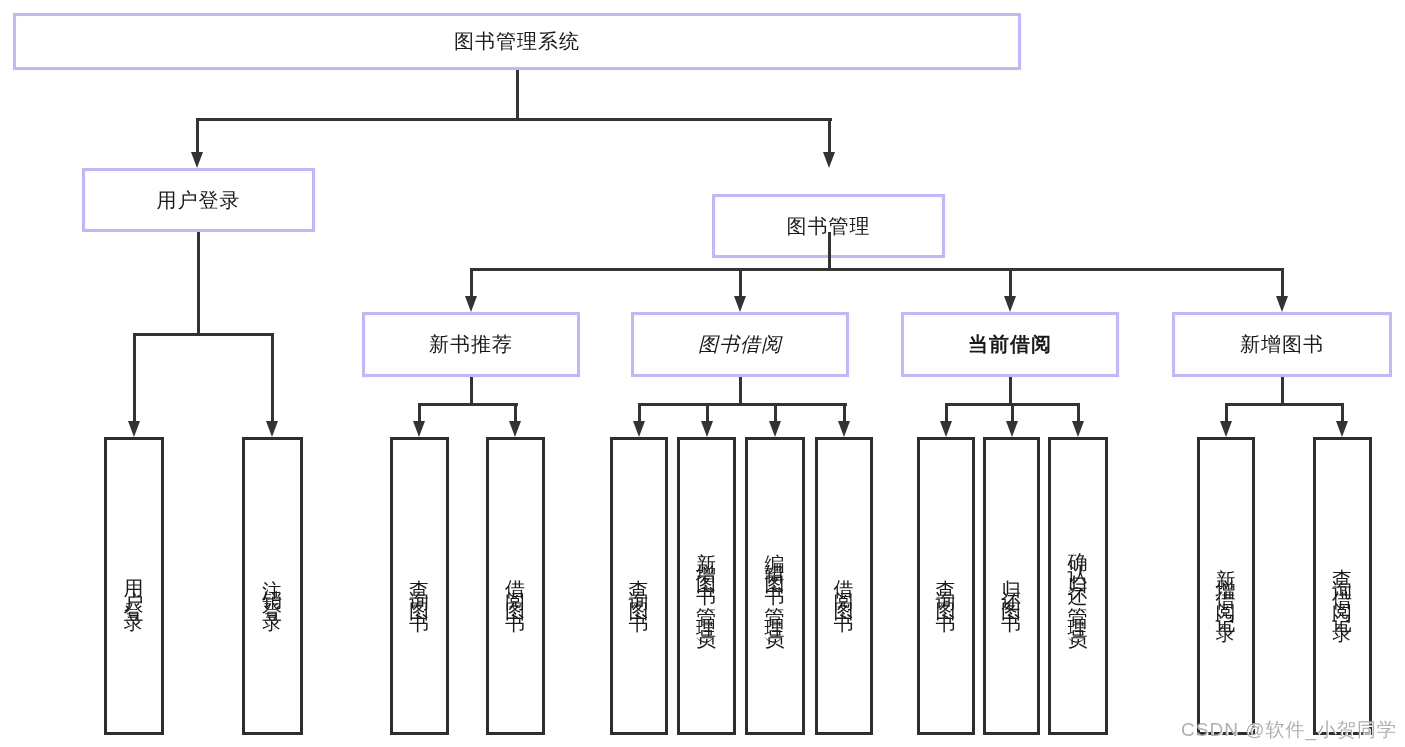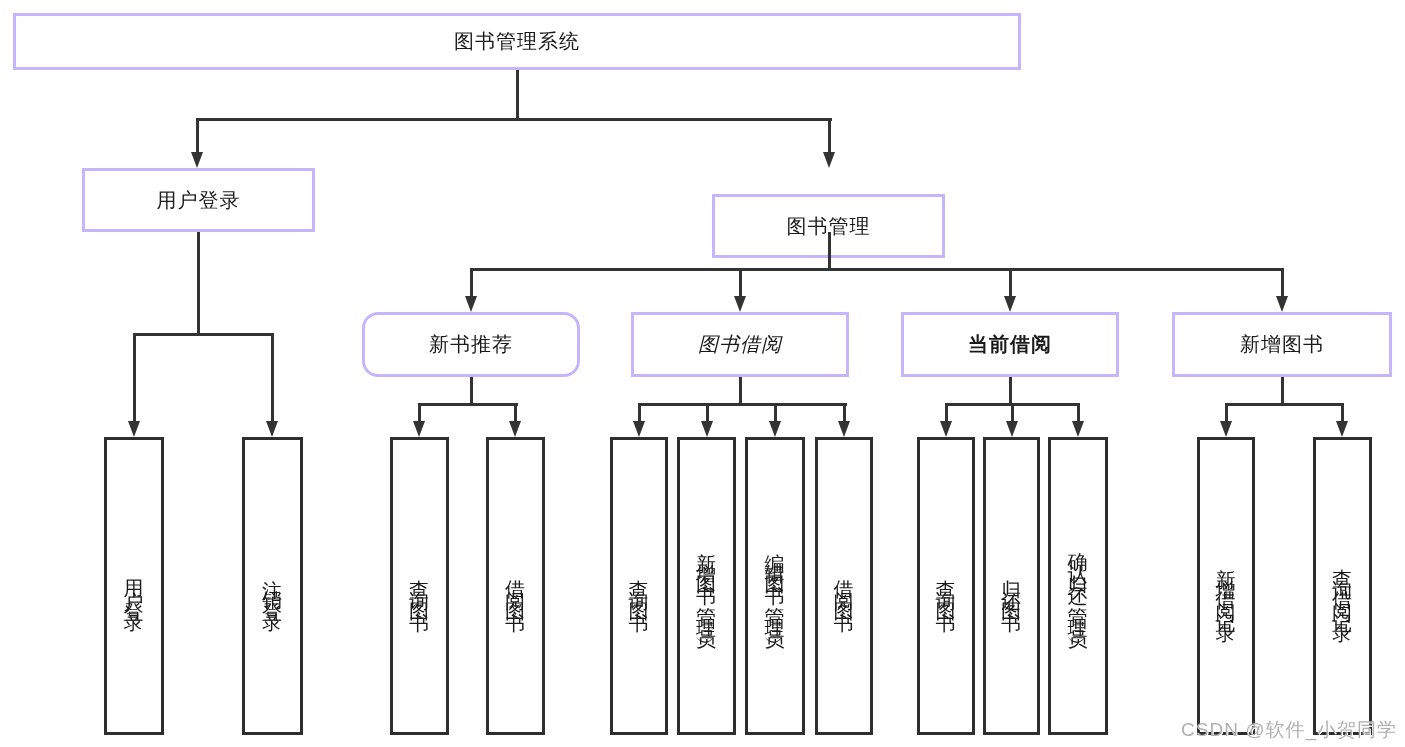--- a/index.html
+++ b/index.html
@@ -96,21 +96,21 @@
   <div class="hline" style="left:470px;top:268px;width:814px;"></div>
   <div class="vline" style="left:470px;top:268px;height:28px;"></div>
   <div class="arrow" style="left:465px;top:296px;"></div>
   <div class="vline" style="left:739px;top:268px;height:28px;"></div>
   <div class="arrow" style="left:734px;top:296px;"></div>
   <div class="vline" style="left:1009px;top:268px;height:28px;"></div>
   <div class="arrow" style="left:1004px;top:296px;"></div>
   <div class="vline" style="left:1281px;top:268px;height:28px;"></div>
   <div class="arrow" style="left:1276px;top:296px;"></div>
 
-  <div class="box" style="left:362px;top:312px;width:218px;height:65px;border-radius:16px;">
+  <div class="box" style="left:362px;top:312px;width:218px;height:65px;">
     <span>新书推荐</span>
   </div>
   <div class="box" style="left:631px;top:312px;width:218px;height:65px;font-style:italic;">
     <span>图书借阅</span>
   </div>
   <div class="box" style="left:901px;top:312px;width:218px;height:65px;font-weight:bold;">
     <span>当前借阅</span>
   </div>
   <div class="box" style="left:1172px;top:312px;width:220px;height:65px;">
     <span>新增图书</span>

